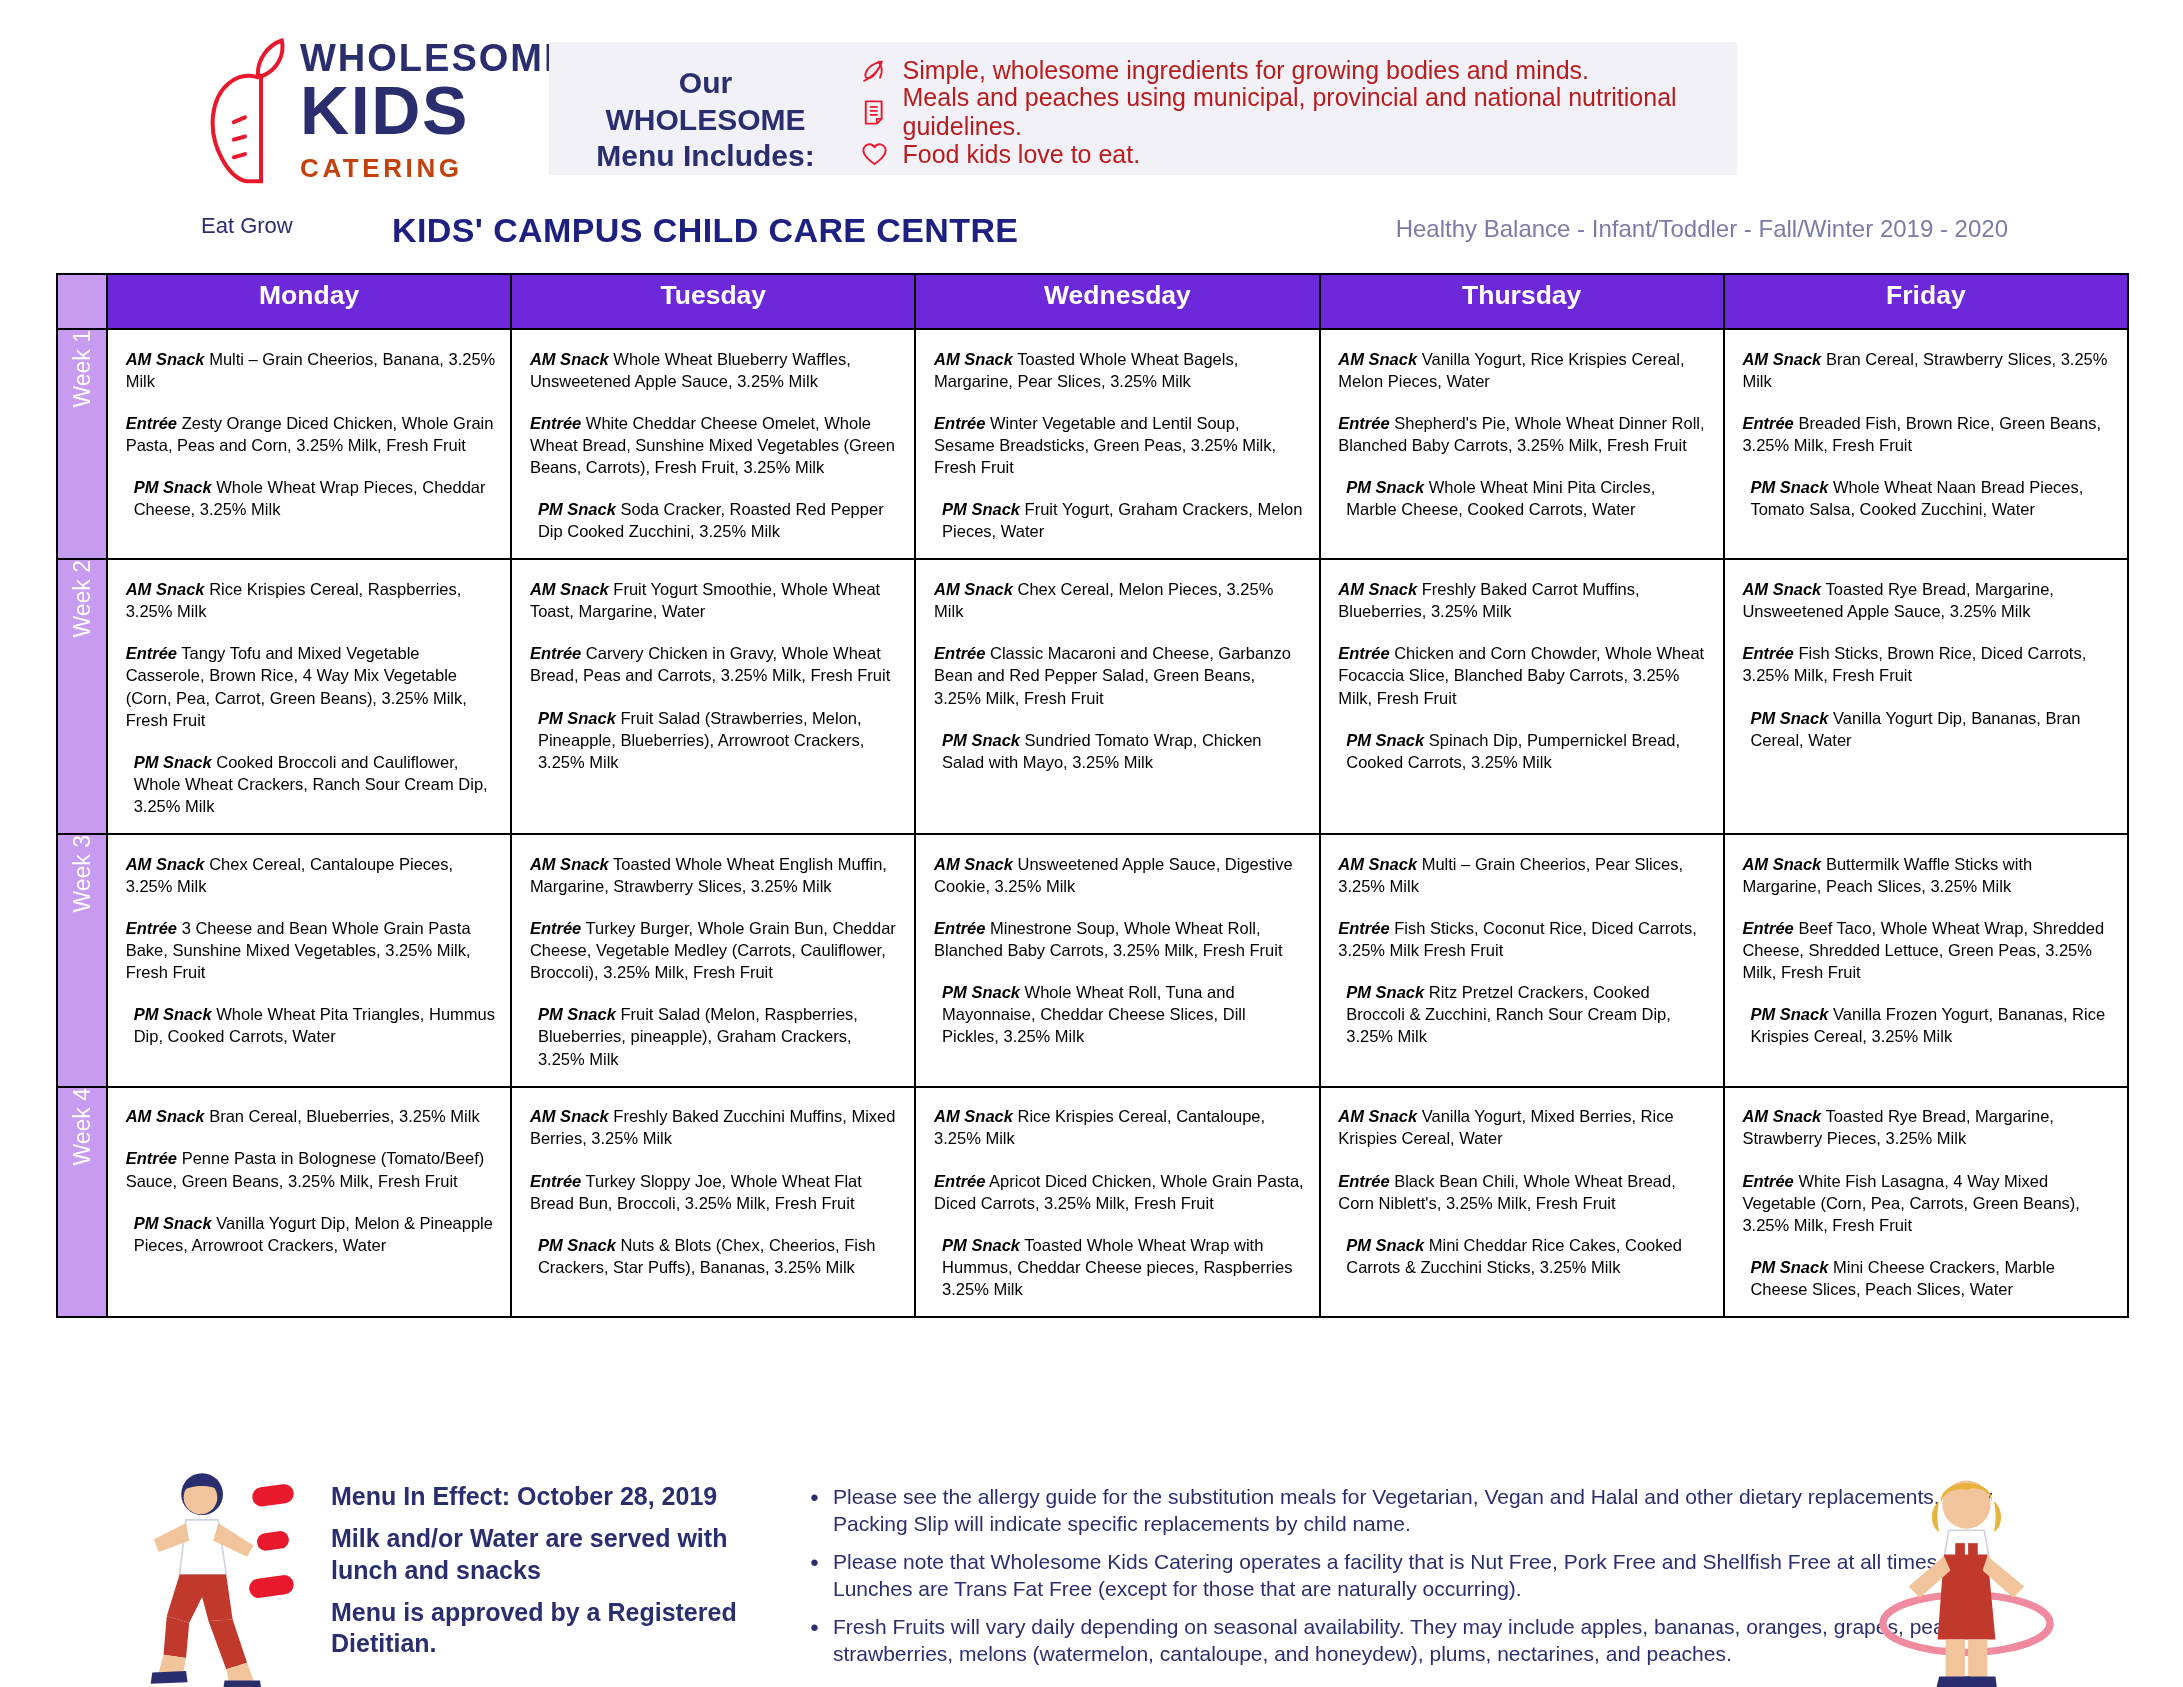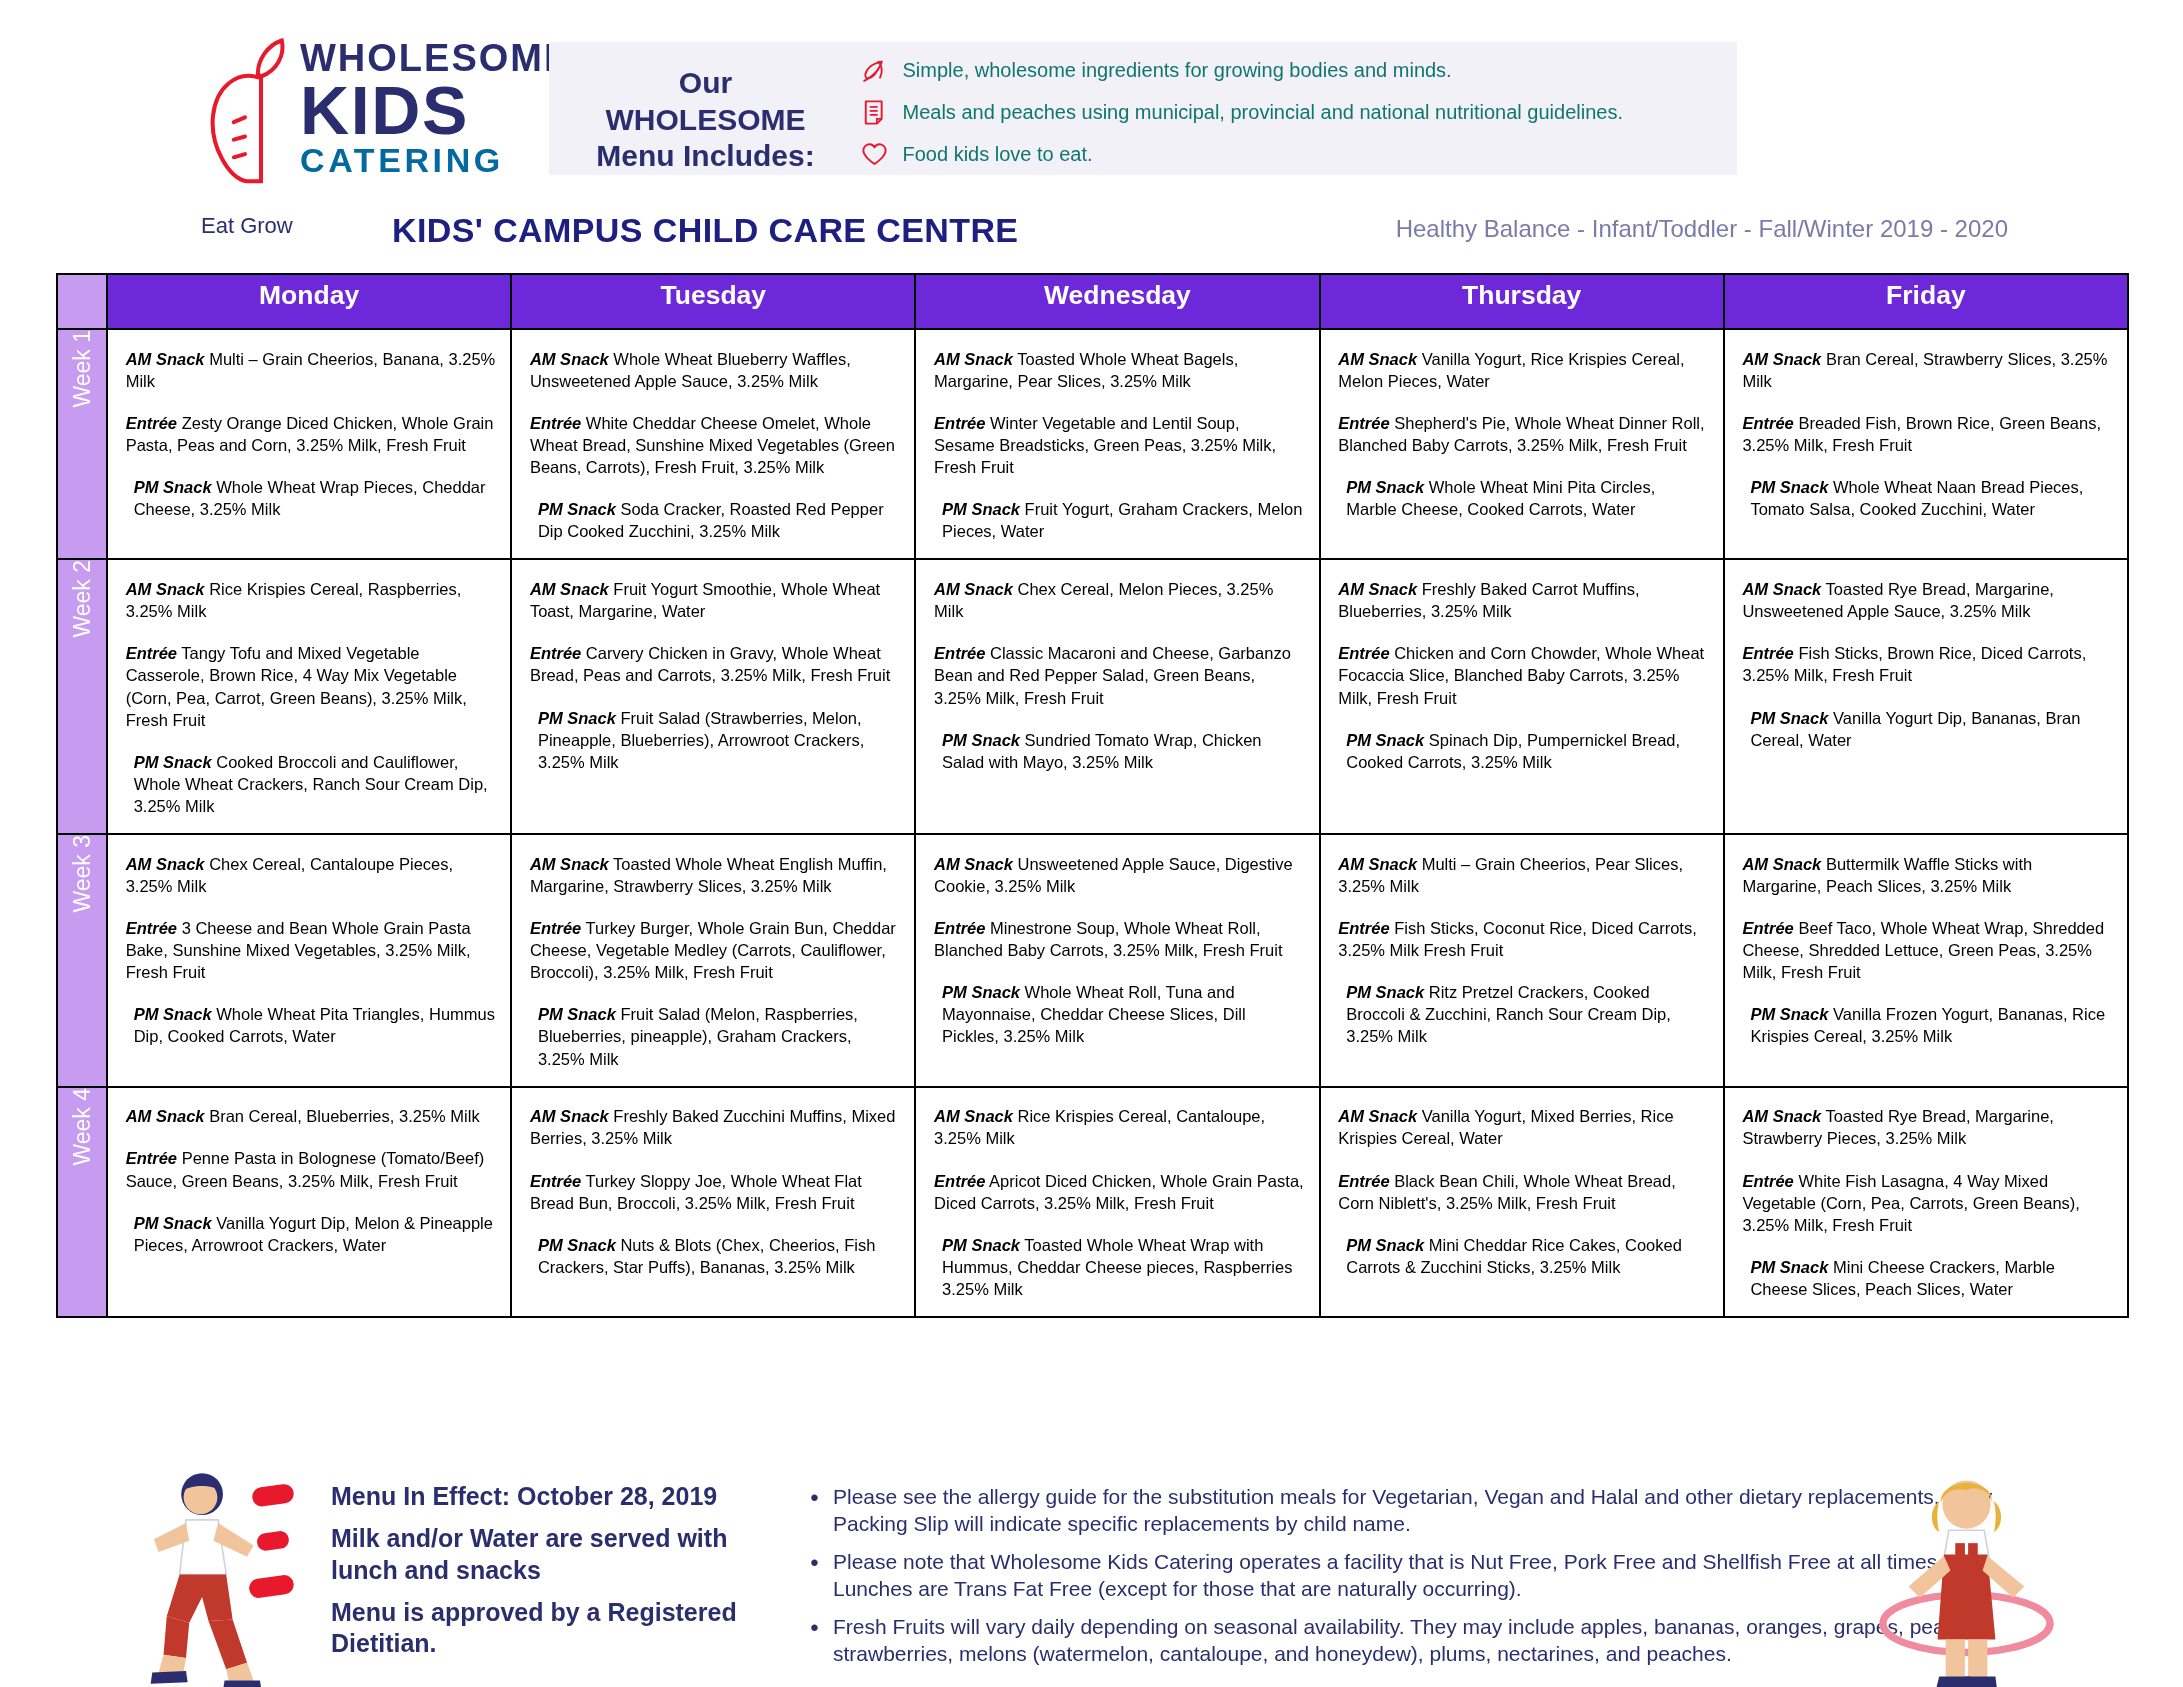--- a/index.html
+++ b/index.html
@@ -22,39 +22,39 @@
   .logo-text { position: absolute; left: 95px; top: 14.5px; }
   .logo-wholesome {
     font-size: 38px; font-weight: bold; letter-spacing: 2px;
     color: #2b2e6e; line-height: 1;
   }
   .logo-kids {
     font-size: 68px; font-weight: bold; letter-spacing: 1.6px;
     color: #2b2e6e; line-height: 0.95; margin-top: 1.6px;
   }
   .logo-catering {
-    font-size: 34px; font-weight: bold; letter-spacing: 3.6px;
-    color: #0369a1; line-height: 1; margin-top: 0;
+    font-size: 26px; font-weight: bold; letter-spacing: 3.6px;
+    color: #c2410c; line-height: 1; margin-top: 12px;
   }
 
   .feature-panel {
     position: absolute; left: 549px; top: 42px;
     width: 1188px; height: 133px;
     background: #f2f1f8;
     display: flex; align-items: flex-end;
   }
   .feature-title {
     width: 281px; padding-left: 32px;
     color: #2b2e6e; font-size: 30px; font-weight: bold;
     line-height: 1.22; text-align: center;
   }
   .feature-list { flex: 1; padding-left: 30.5px; }
   .feature-row { display: flex; align-items: center; height: 42px; }
   .feature-ico { width: 42px; flex: none; display: flex; align-items: center; }
-  .feature-txt { color: #0f766e; font-size: 20px; }
+  .feature-txt { color: #b91c1c; font-size: 25px; }
 
   .eatgrow {
     position: absolute; left: 201px; top: 213px;
     color: #2b2e6e; font-size: 22px;
   }
   .centre-title {
     position: absolute; left: 392px; top: 211px;
     color: #1d2080; font-size: 34px; font-weight: bold;
     letter-spacing: 0.4px;
   }

